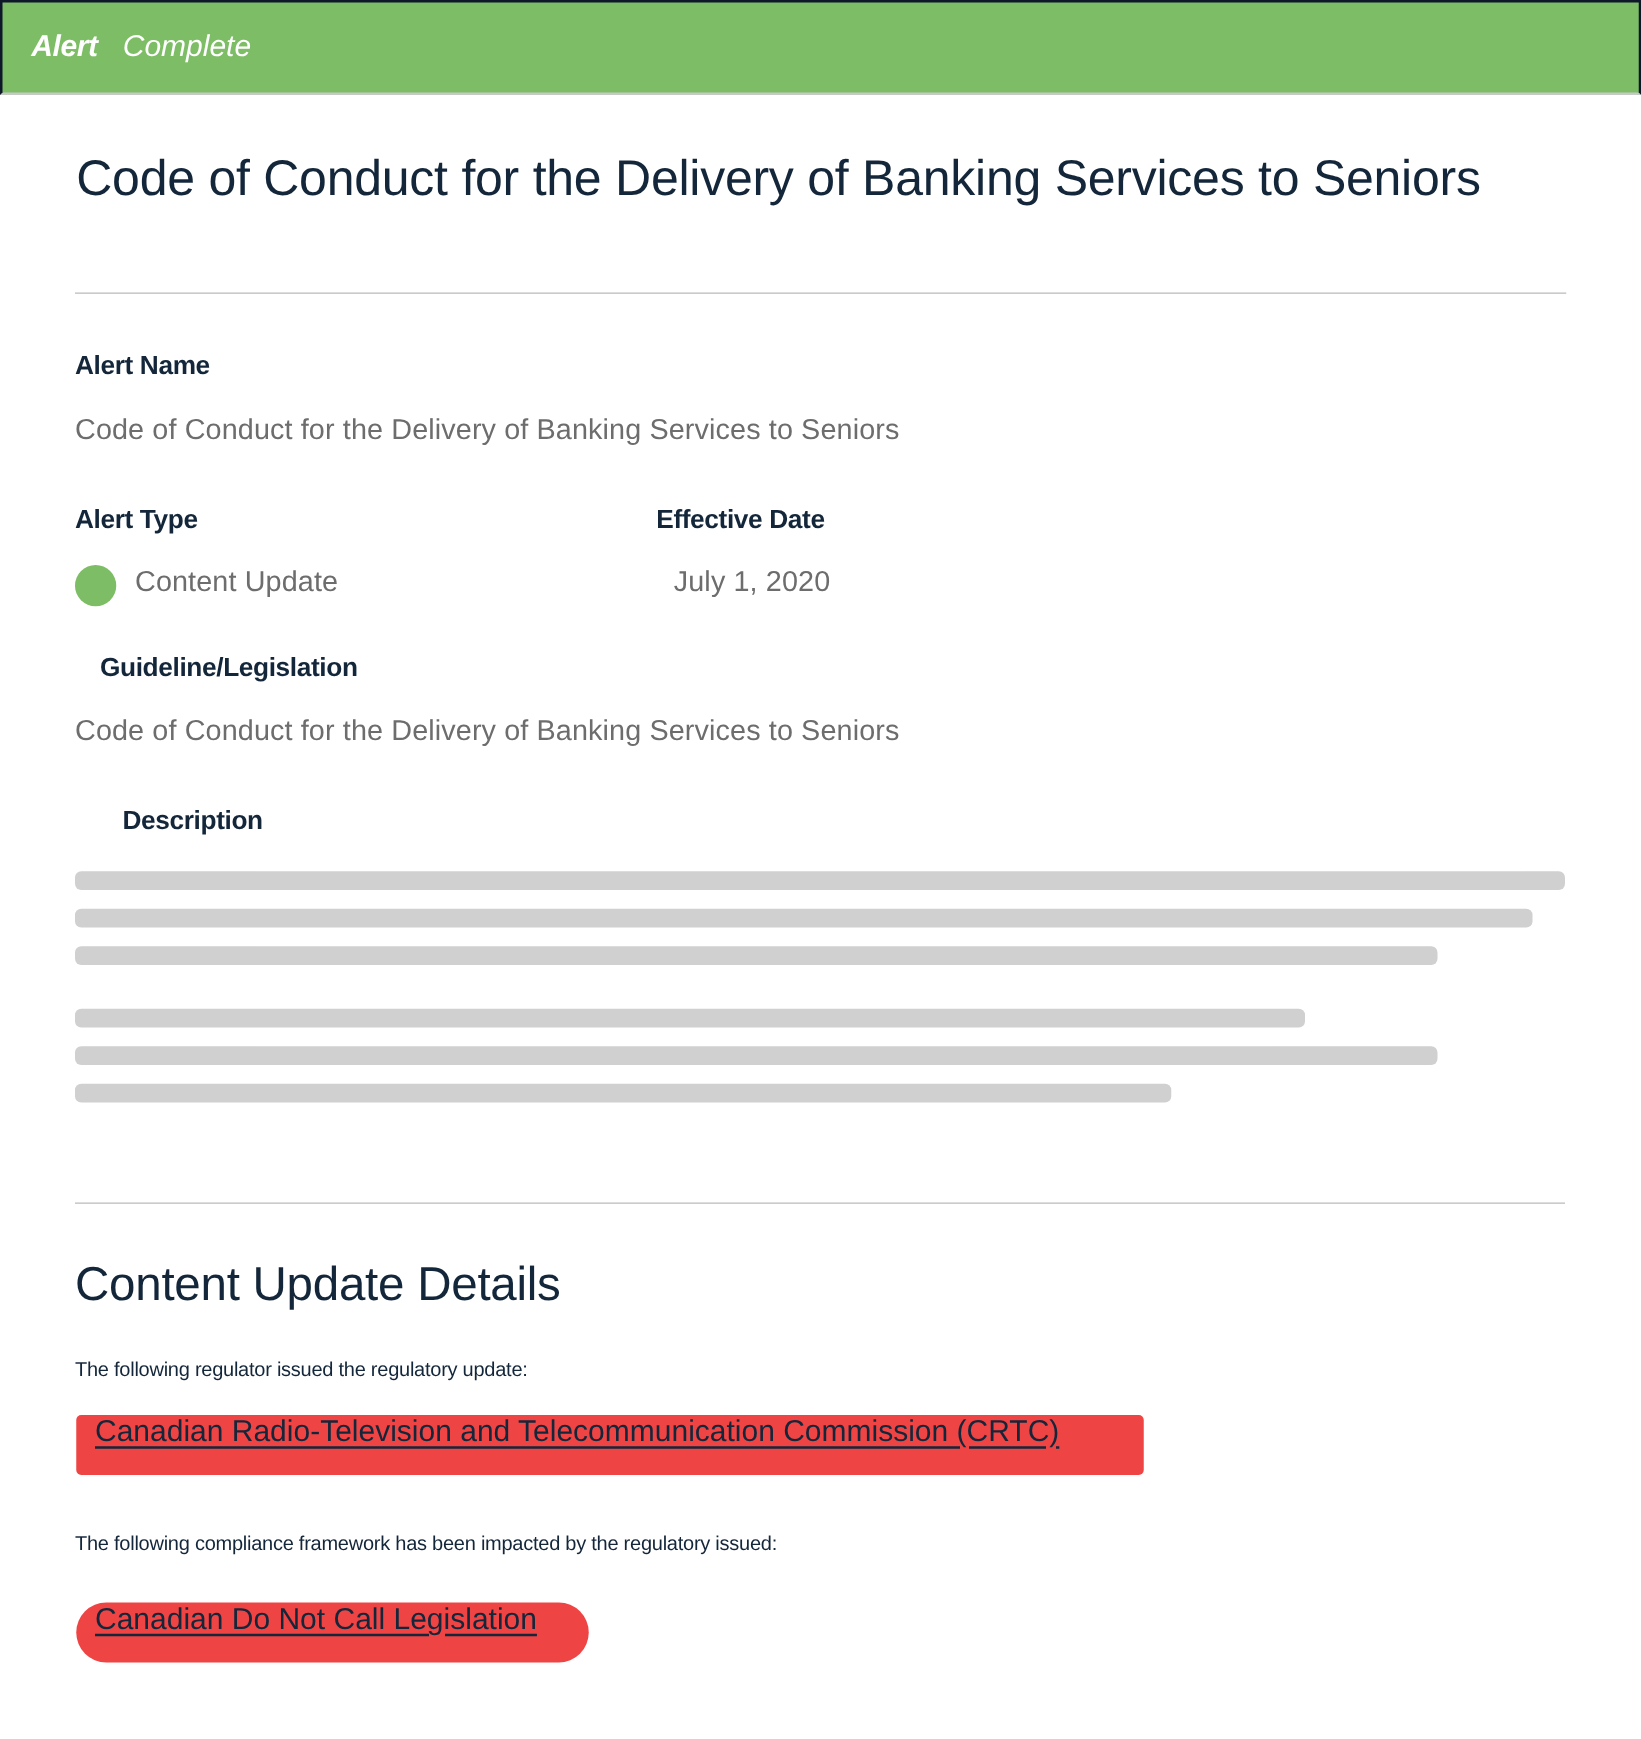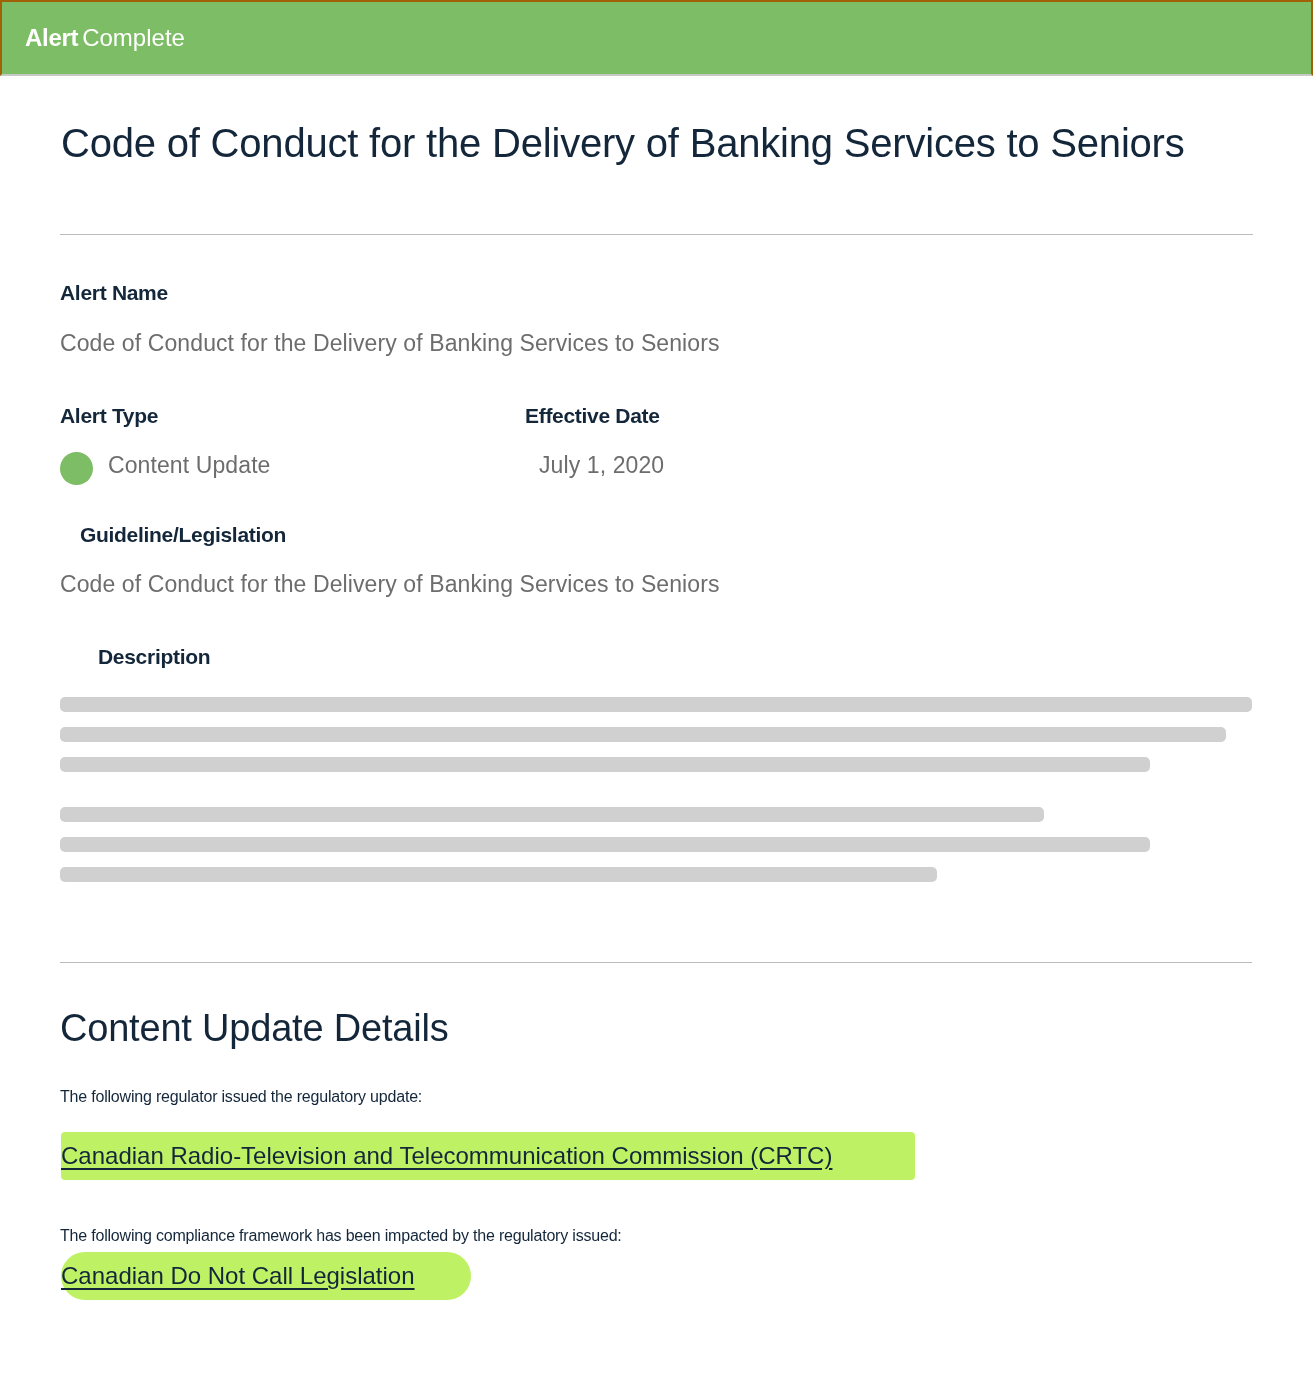--- a/index.html
+++ b/index.html
@@ -3,44 +3,44 @@
   <meta charset="utf-8">
   <style>
     html, body { margin: 0; padding: 0; background: #ffffff; }
     body {
       width: 1313px; height: 1391px; position: relative; overflow: hidden;
       font-family: "Liberation Sans", sans-serif; color: #13263a;
     }
     .banner {
       position: absolute; left: 0; top: 0; width: 1313px; height: 76px;
       box-sizing: border-box; background: #7dbd65;
-      border: 2px solid #a16207; border-bottom: 2px solid #c6c9c6;
-      display: flex; align-items: center; padding-left: 23px;
+      border: 2px solid #0f172a; border-bottom: 2px solid #c6c9c6;
+      display: flex; align-items: center; padding-left: 23px; font-style: italic;
     }
     .banner .b-title { color: #ffffff; font-weight: bold; font-size: 24px; letter-spacing: -0.3px; }
-    .banner .b-status { color: #ffffff; font-size: 24px; margin-left: 4px; }
+    .banner .b-status { color: #ffffff; font-size: 24px; margin-left: 20px; }
 
     .content { position: absolute; left: 60px; top: 0; width: 1192px; }
     .page-title {
       position: absolute; left: 1px; top: 118px; width: 1150px;
       font-size: 40px; line-height: 51px; font-weight: normal; color: #13263a; margin: 0;
       letter-spacing: -0.2px;
     }
     .hr { position: absolute; left: 0; height: 1px; background: #b8bcbf; width: 1193px; }
     .label { position: absolute; font-size: 21px; color: #13263a; font-weight: bold; letter-spacing: -0.3px; }
     .value { position: absolute; font-size: 23px; color: #6d6d6d; letter-spacing: 0.1px; }
     .dot {
       position: absolute; width: 33px; height: 33px; border-radius: 50%; background: #7dbd65;
     }
     .skel { position: absolute; left: 0; height: 15px; background: #d0d0d0; border-radius: 5px; }
     .section-title { position: absolute; font-size: 38px; color: #13263a; letter-spacing: -0.2px; }
     .sentence { position: absolute; font-size: 16px; color: #13263a; letter-spacing: -0.2px; }
     .chip {
-      position: absolute; background: #bef264; border-radius: 4px; height: 48px;
-      box-sizing: border-box; padding: 0 0; display: flex; align-items: center;
+      position: absolute; background: #ef4444; border-radius: 4px; height: 48px;
+      box-sizing: border-box; padding: 0 15px; display: flex; 
     }
     .chip a { color: #13263a; font-size: 24px; text-decoration: underline; text-underline-offset: 4px; }
   </style>
 </head>
 <body>
 
 <div class="banner">
   <span class="b-title">Alert</span>
   <span class="b-status">Complete</span>
 </div>
@@ -76,16 +76,16 @@
   <div class="hr" style="top:962px; width:1192px;"></div>
 
   <div class="section-title" style="left:0; top:1007px;">Content Update Details</div>
 
   <div class="sentence" style="left:0; top:1088px;">The following regulator issued the regulatory update:</div>
   <div class="chip" style="left:1px; top:1132px; width:854px;">
     <a>Canadian Radio-Television and Telecommunication Commission (CRTC)</a>
   </div>
 
   <div class="sentence" style="left:0; top:1227px;">The following compliance framework has been impacted by the regulatory issued:</div>
-  <div class="chip" style="left:1px; top:1252px; width:410px;border-radius:24px;">
+  <div class="chip" style="left:1px; top:1282px; width:410px;border-radius:24px;">
     <a>Canadian Do Not Call Legislation</a>
   </div>
 </div>
 
 </body></html>

